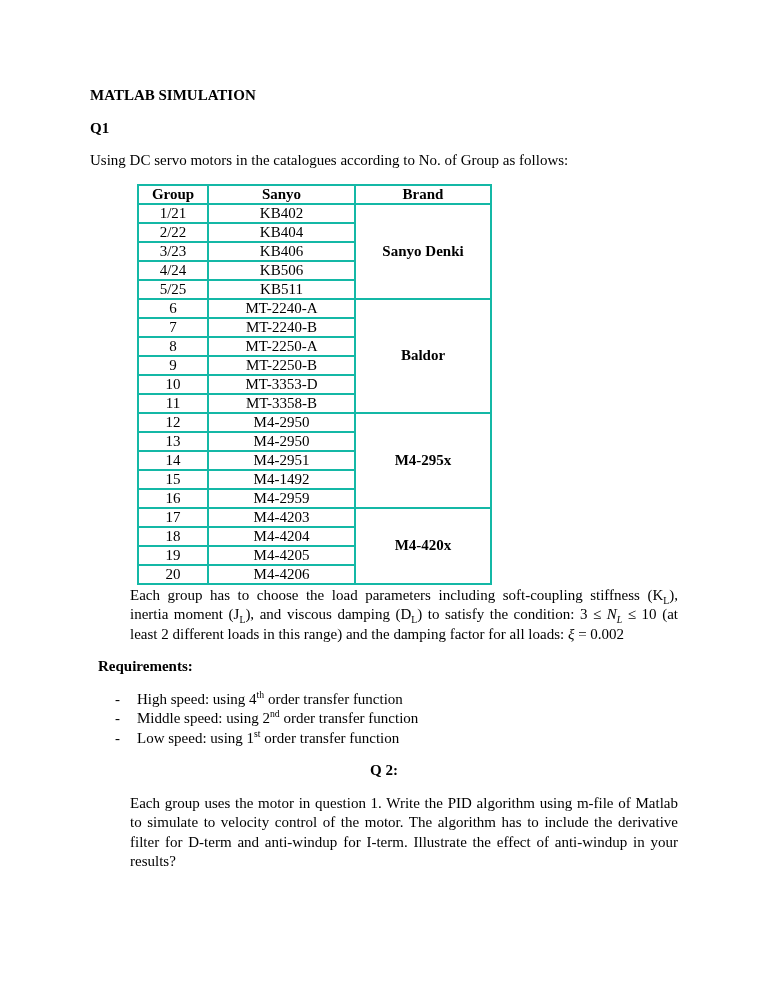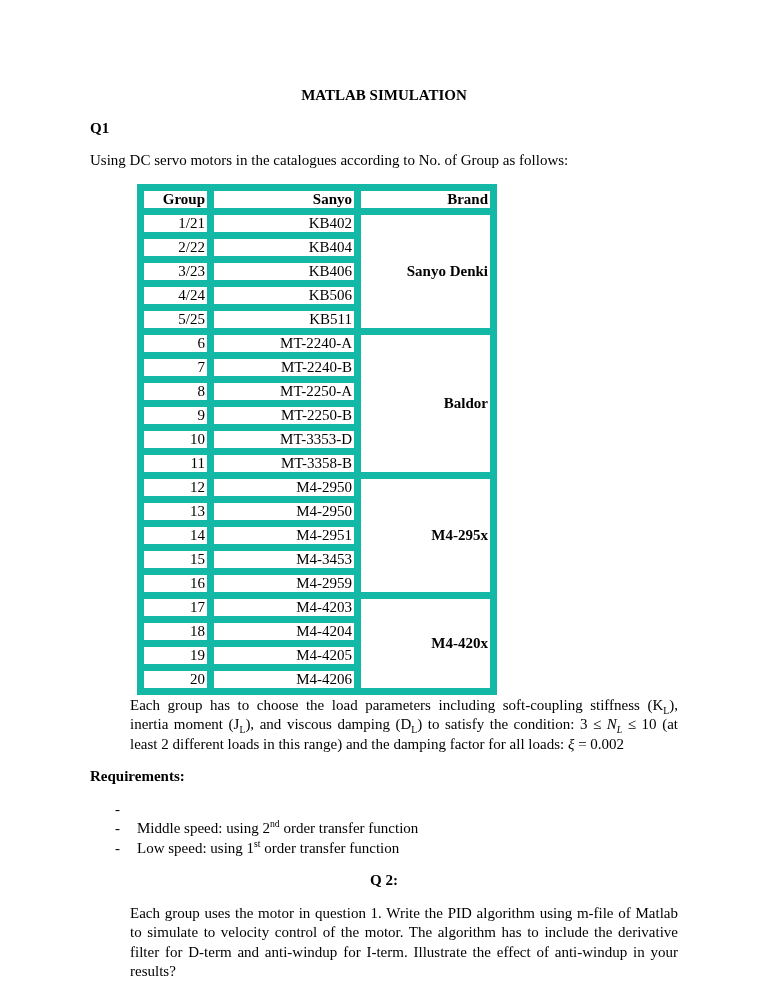--- a/index.html
+++ b/index.html
@@ -5,45 +5,45 @@
   * { box-sizing: border-box; }
   html, body { margin: 0; padding: 0; }
   body {
     width: 768px; height: 994px;
     background: #ffffff;
     font-family: "Liberation Serif", serif;
     font-size: 15px;
     color: #000000;
   }
   .page { padding: 86px 90px 40px 90px; }
-  .title { text-align: center; font-weight: 700; margin: 0 0 13px 0; line-height: 1.3; }
+  .title { font-weight: 700; margin: 0 0 13px 0; line-height: 1.3; }
   .q1-heading { font-weight: 700; margin: 0 0 13px 0; line-height: 1.3; }
   p { margin: 0 0 13px 0; line-height: 1.3; }
   .justify { text-align: justify; margin-left: 40px; }
 
   table.motors { border-collapse: collapse; margin: 0 0 1px 47px; }
   .motors th, .motors td {
-    border: 7px solid #14b8a6;
-    text-align: right;
+    border: 2px solid #14b8a6;
+    text-align: center;
     vertical-align: middle;
     padding: 0 2px;
     height: 18px;
     line-height: 17px;
     font-size: 15px;
   }
   .motors th { font-weight: 700; }
   .c-group { width: 70px; }
   .c-series { width: 147px; }
   .c-brand { width: 136px; font-weight: 700; }
 
   sub { font-size: 0.65em; line-height: 0; }
   sup { font-size: 0.65em; line-height: 0; }
   .math { font-style: italic; }
 
-  .req-heading { font-weight: 700; margin: 0 0 13px 0; line-height: 1.3; }
+  .req-heading { font-weight: 700; margin: 0 0 13px 8px; line-height: 1.3; }
   .bullet-list { margin: 0 0 13px 0; }
   .bullet { display: flex; line-height: 1.3; }
   .bullet .dash { margin-left: 25px; width: 22px; flex: 0 0 auto; }
   .q2-heading { font-weight: 700; margin: 0 0 13px 0; line-height: 1.3; text-align: center; }
 </style>
 </head>
 <body>
 
 <div class="page">
 
@@ -118,21 +118,21 @@
       <tr>
         <td class="c-group">13</td>
         <td class="c-series">M4-2950</td>
       </tr>
       <tr>
         <td class="c-group">14</td>
         <td class="c-series">M4-2951</td>
       </tr>
       <tr>
         <td class="c-group">15</td>
-        <td class="c-series">M4-3453</td>
+        <td class="c-series">M4-1492</td>
       </tr>
       <tr>
         <td class="c-group">16</td>
         <td class="c-series">M4-2959</td>
       </tr>
 
       <tr>
         <td class="c-group">17</td>
         <td class="c-series">M4-4203</td>
         <td class="c-brand" rowspan="4">M4-420x</td>
@@ -153,20 +153,21 @@
   </table>
 
   <p class="justify"><span>Each group has to choose the load parameters including soft-coupling stiffness (K</span><sub>L</sub><span>), inertia moment (J</span><sub>L</sub><span>), and viscous damping (D</span><sub>L</sub><span>) to satisfy the condition: 3 ≤ </span><span class="math">N</span><sub class="math">L</sub><span> ≤ 10 (at least 2 different loads in this range) and the damping factor for all loads: </span><span class="math">ξ</span><span> = 0.002</span></p>
 
   <div class="req-heading">Requirements:</div>
 
 
   <div class="bullet-list">
     <div class="bullet">
       <span class="dash">-</span>
+      <span><span>High speed: using 4</span><sup>th</sup><span> order transfer function</span></span>
     </div>
     <div class="bullet">
       <span class="dash">-</span>
       <span><span>Middle speed: using 2</span><sup>nd</sup><span> order transfer function</span></span>
     </div>
     <div class="bullet">
       <span class="dash">-</span>
       <span><span>Low speed: using 1</span><sup>st</sup><span> order transfer function</span></span>
     </div>
   </div>

